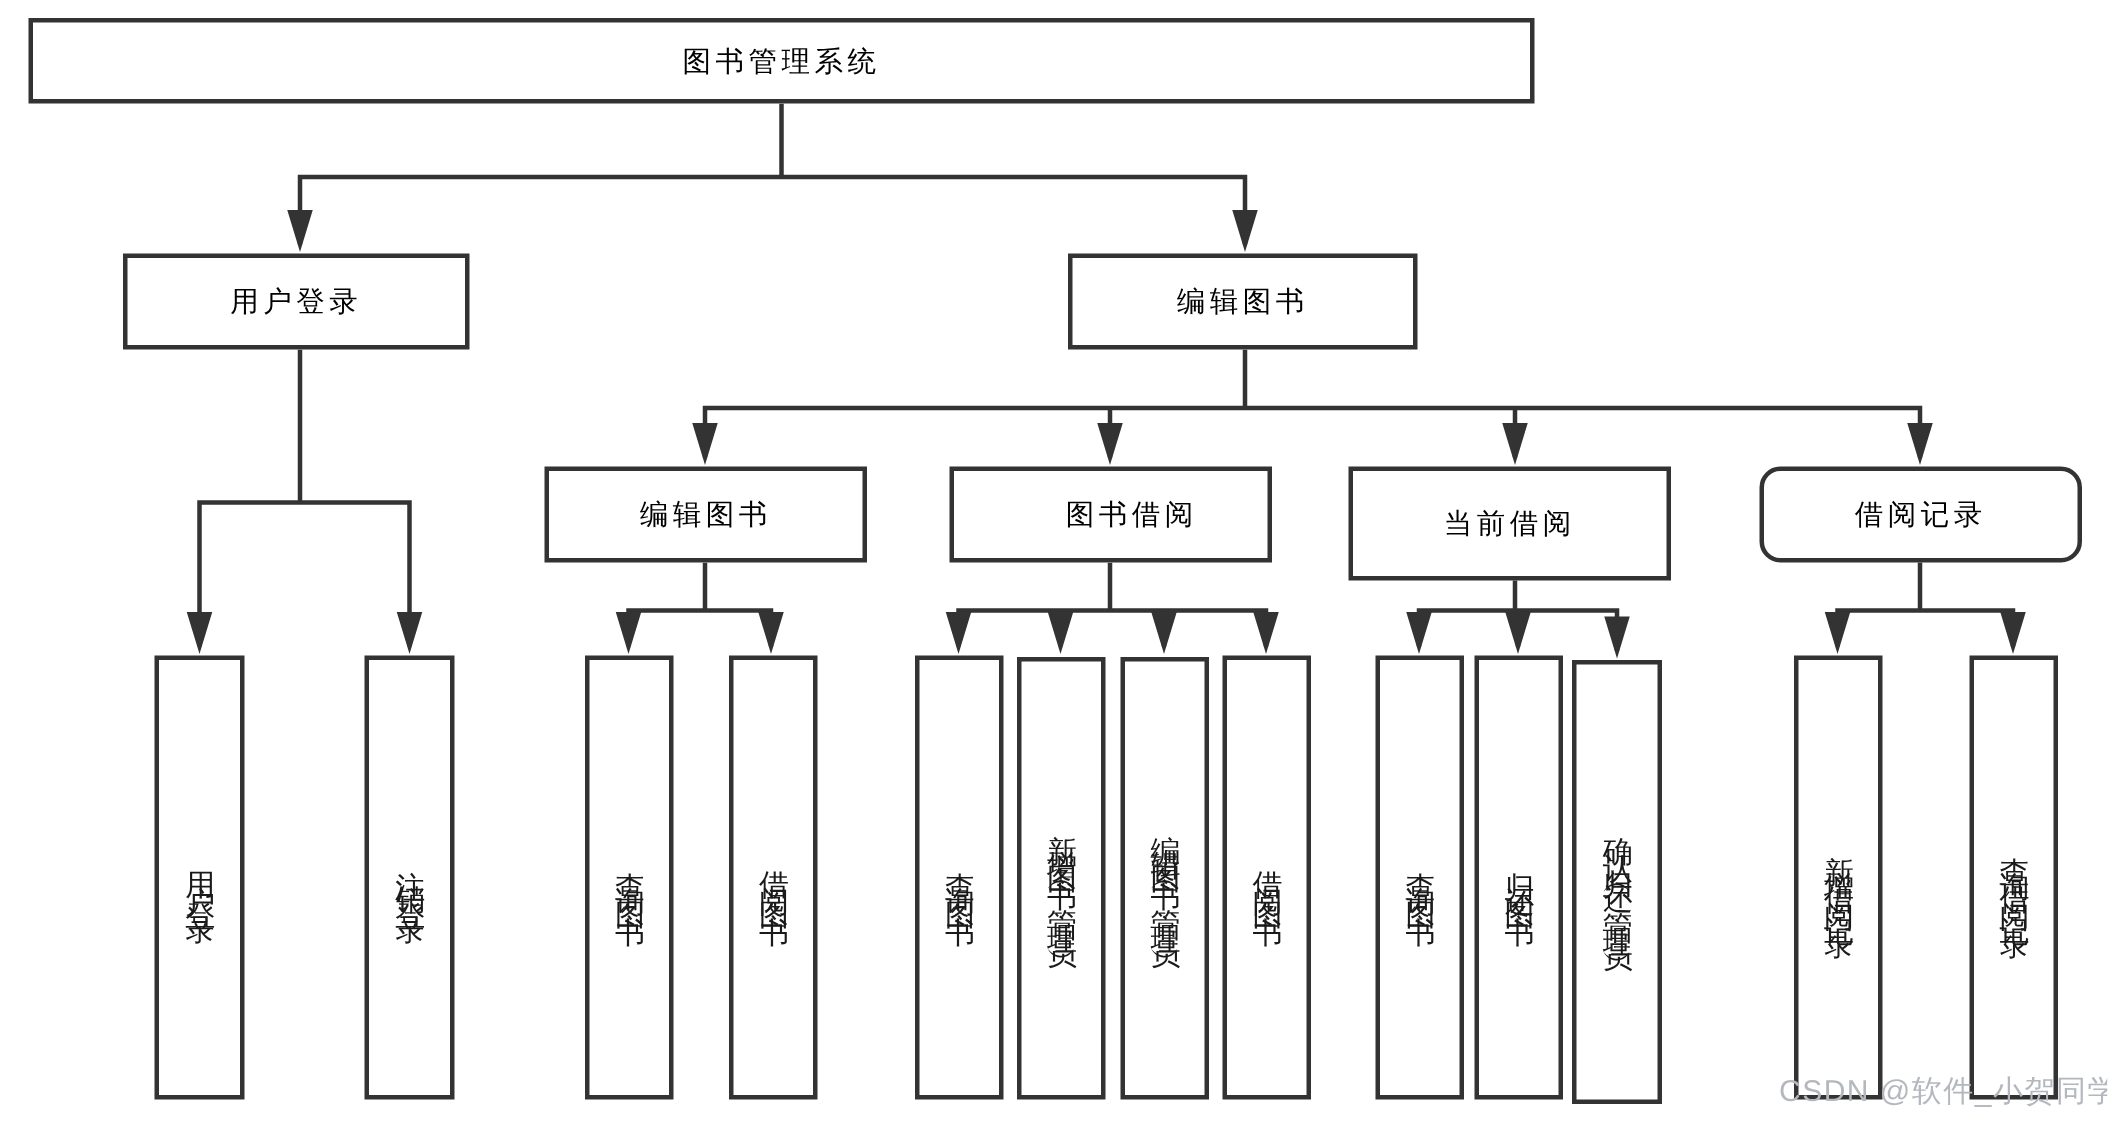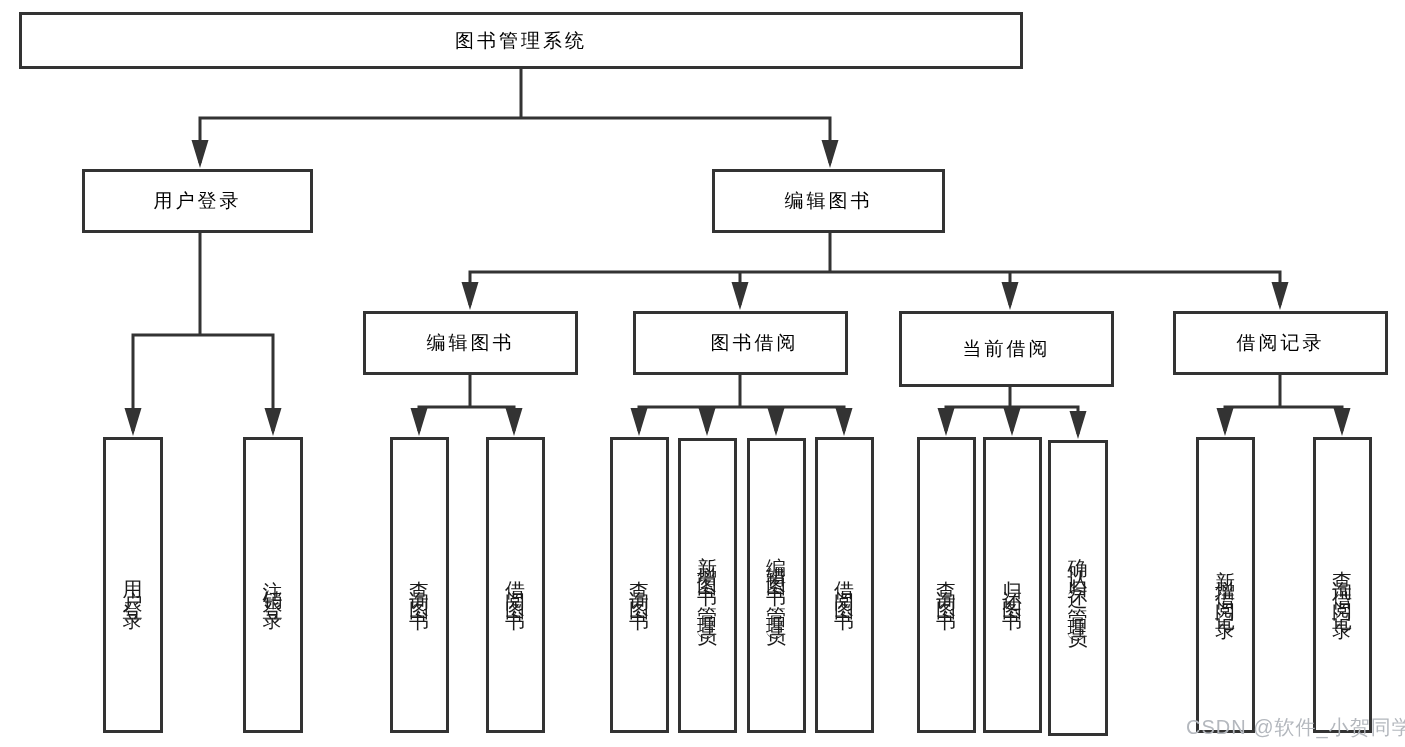--- a/index.html
+++ b/index.html
@@ -56,21 +56,21 @@
     color: #1a1a1a;
     white-space: nowrap;
   }
   
   .n-root   { left: 19px;   top: 12px;  width: 1004px; height: 57px; }
   .n-user   { left: 82px;   top: 169px; width: 231px;  height: 64px; }
   .n-mgmt   { left: 712px;  top: 169px; width: 233px;  height: 64px; }
   .n-rec    { left: 363px;  top: 311px; width: 215px;  height: 64px; }
   .n-borrow { left: 633px;  top: 311px; width: 215px;  height: 64px; padding-left: 28px; }
   .n-cur    { left: 883px;  top: 311px; width: 215px;  height: 76px; margin-left: 16px; }
-  .n-hist   { left: 1173px; top: 311px; width: 215px;  height: 64px; }
+  .n-hist   { left: 1173px; top: 311px; width: 215px;  height: 64px; border-radius: 14px; }
 
   .v-login    { left: 103px;  top: 437px; width: 60px; height: 296px; }
   .v-logout   { left: 243px;  top: 437px; width: 60px; height: 296px; }
   .v-q1       { left: 390px;  top: 437px; width: 59px; height: 296px; }
   .v-b1       { left: 486px;  top: 437px; width: 59px; height: 296px; }
   .v-q2       { left: 610px;  top: 437px; width: 59px; height: 296px; }
   .v-add      { left: 678px;  top: 438px; width: 59px; height: 295px; }
   .v-edit     { left: 747px;  top: 438px; width: 59px; height: 295px; }
   .v-b2       { left: 815px;  top: 437px; width: 59px; height: 296px; }
   .v-q3       { left: 917px;  top: 437px; width: 59px; height: 296px; }

